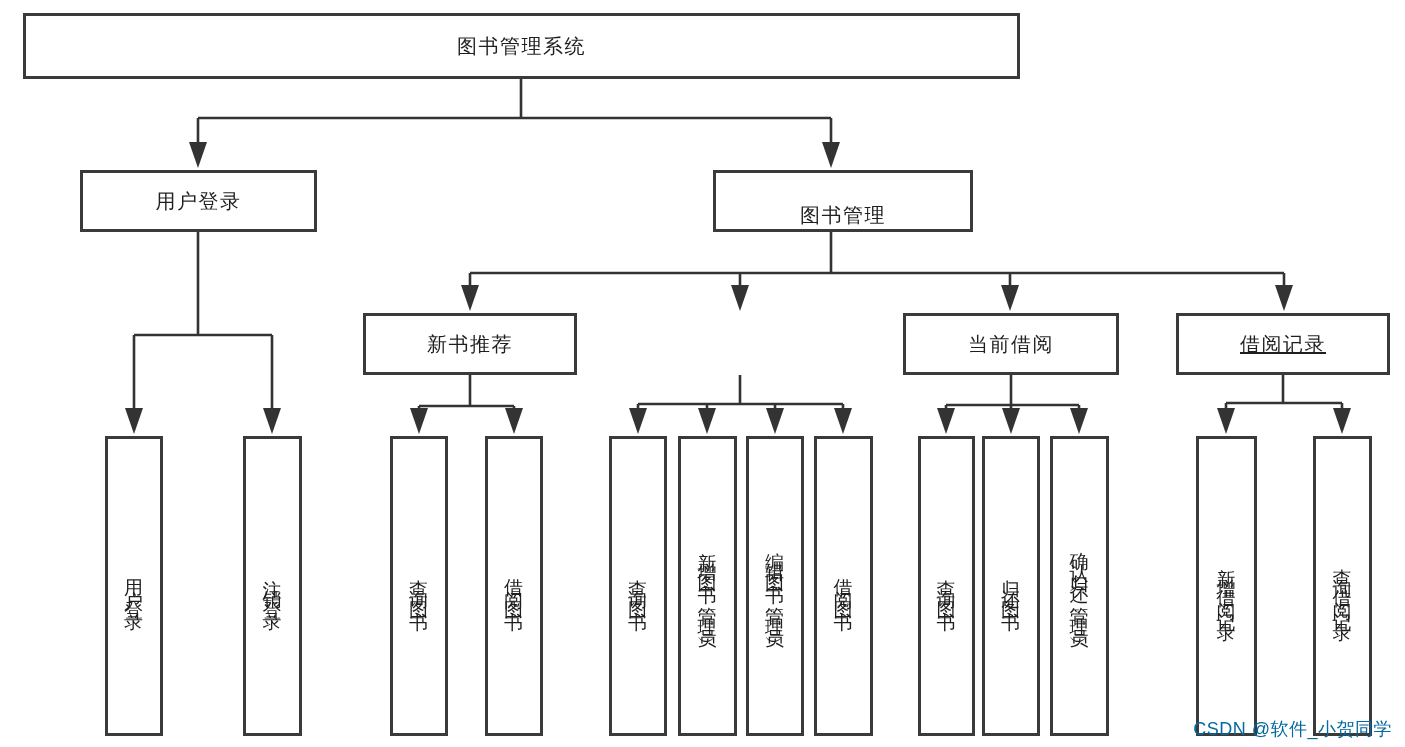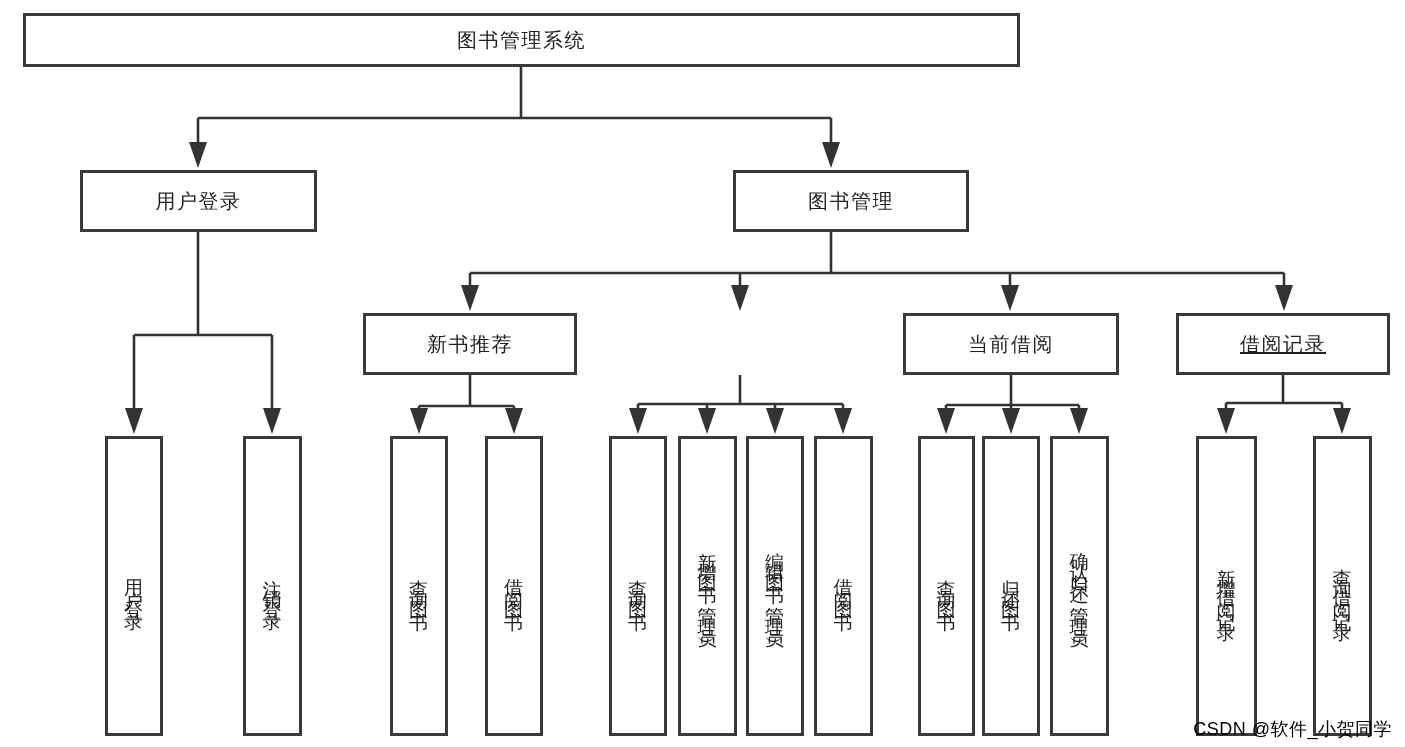--- a/index.html
+++ b/index.html
@@ -32,21 +32,21 @@
     font-size: 19px;
     letter-spacing: 11px;
     line-height: 1;
     white-space: nowrap;
   }
   .watermark {
     position: absolute;
     right: 13px;
     bottom: 6px;
     font-size: 18px;
-    color: #000000;
+    color: #0369a1;
     letter-spacing: 0.5px;
     white-space: nowrap;
     z-index: 5;
   }
 </style>
 </head>
 <body>
 
 <div class="stage">
 
@@ -76,28 +76,28 @@
       <polygon points="766,408 784,408 775,434"></polygon>
       <polygon points="834,408 852,408 843,434"></polygon>
       <polygon points="937,408 955,408 946,434"></polygon>
       <polygon points="1002,408 1020,408 1011,434"></polygon>
       <polygon points="1070,408 1088,408 1079,434"></polygon>
       <polygon points="1217,408 1235,408 1226,434"></polygon>
       <polygon points="1333,408 1351,408 1342,434"></polygon>
     </g>
   </svg>
 
-  <div class="box" style="left:23px; top:13px; width:997px; height:54px;">
+  <div class="box" style="left:23px; top:13px; width:997px; height:66px;">
     <span class="h-label">图书管理系统</span>
   </div>
 
   <div class="box" style="left:80px; top:170px; width:237px; height:62px;">
     <span class="h-label">用户登录</span>
   </div>
-  <div class="box" style="left:733px; top:170px; width:236px; height:62px;">
+  <div class="box" style="left:713px; top:170px; width:260px; height:62px;align-items:flex-end;">
     <span class="h-label">图书管理</span>
   </div>
 
   <div class="box" style="left:363px; top:313px; width:214px; height:62px;">
     <span class="h-label">新书推荐</span>
   </div>
   <div class="box" style="left:903px; top:313px; width:216px; height:62px;">
     <span class="h-label">当前借阅</span>
   </div>
   <div class="box" style="left:1176px; top:313px; width:214px; height:62px;text-decoration:underline;">

